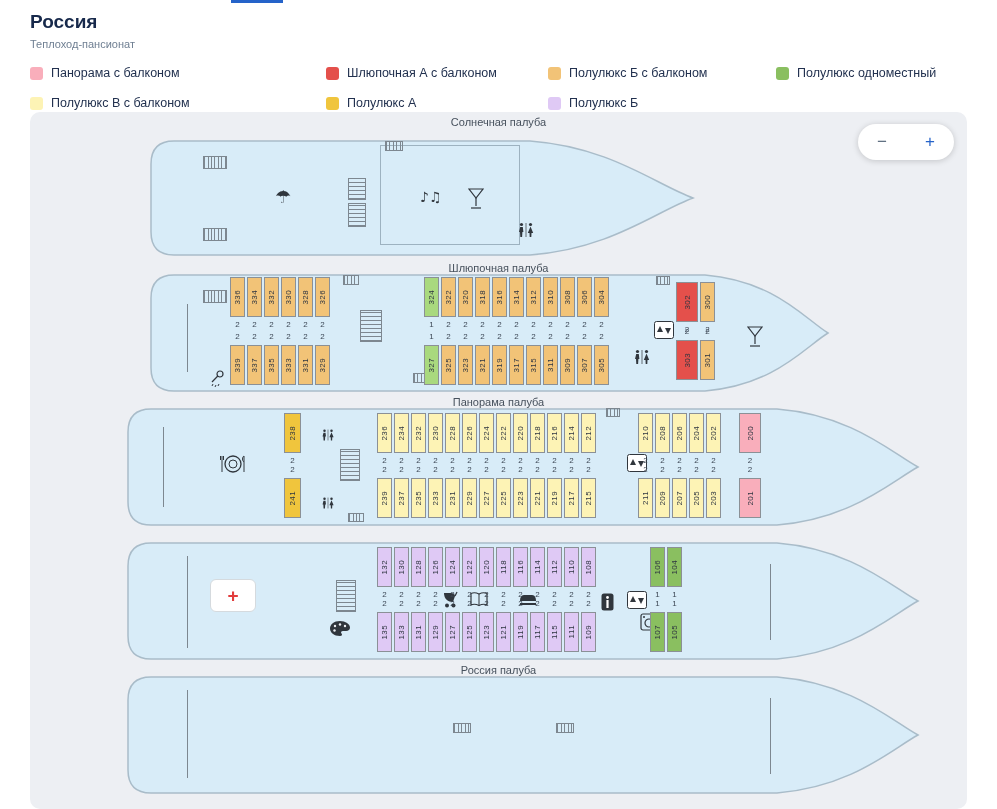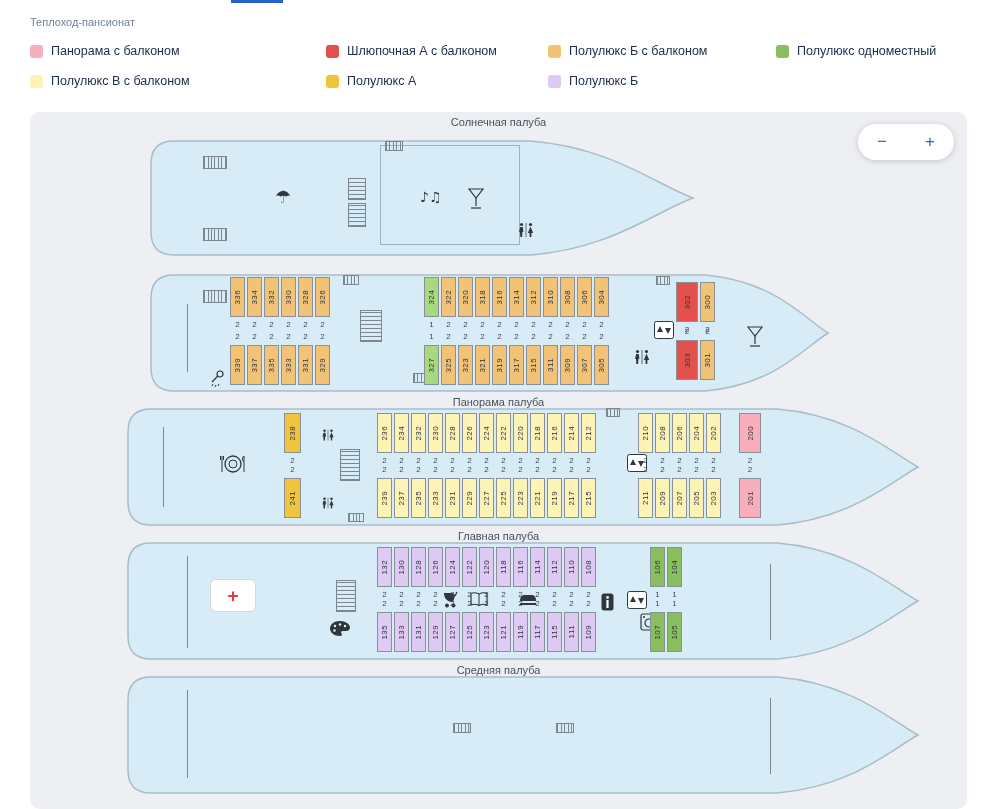--- a/index.html
+++ b/index.html
@@ -34,20 +34,21 @@
   .zoom .plus{color:#2563c9}
   .medical{position:absolute;background:#fff;border:1px solid #d5dade;border-radius:6px;display:flex;
            align-items:center;justify-content:center;color:#e23d3d;font-size:19px;font-weight:bold}
 </style>
 </head>
 <body>
 
 <div class="tab-line"></div>
 
 <div class="header">
+  <div class="title">Россия</div>
   <div class="subtitle">Теплоход-пансионат</div>
 </div>
 
 <div class="legend">
   <div class="legend-item">
       <span class="swatch" style="background: rgb(249, 174, 187);"></span>
       <span class="legend-label">Панорама с балконом</span>
     </div>
   <div class="legend-item">
       <span class="swatch" style="background: rgb(228, 80, 75);"></span>
@@ -104,20 +105,21 @@
   <div class="icon" style="left:487px;top:110px">
     <svg width="18" height="16" viewBox="0 0 18 16">
         <circle cx="4.5" cy="2.5" r="1.6" fill="#30363d"></circle>
         <path d="M3.2 5 h2.6 l.6 5 h-1 l-.3 5 h-1.8 l-.3 -5 h-1 z" fill="#30363d"></path>
         <line x1="9" y1="1" x2="9" y2="15" stroke="#30363d" stroke-width=".7"></line>
         <circle cx="13.5" cy="2.5" r="1.6" fill="#30363d"></circle>
         <path d="M13.5 4.5 L10.8 11 h1.7 l.2 4 h1.6 l.2 -4 h1.7 z" fill="#30363d"></path>
       </svg>
   </div>
 
+  <div class="deck-title" style="top:150px">Шлюпочная палуба</div>
   <svg class="hull" style="left:120px;top:162px" width="680" height="118">
     <path d="M 24 1 L 555 1 C 625 7 655 45 678 59 C 655 73 625 111 555 117 L 24 117 Q 1 117 1 94 L 1 24 Q 1 1 24 1 Z"></path>
   </svg>
   <div class="hatch" style="left:173px;top:178px;width:24px;height:13px"></div>
   <div class="vline" style="left:157px;top:192px;height:68px"></div>
   <div class="hatch" style="left:313px;top:163px;width:16px;height:10px"></div>
   <div class="stairs" style="left:330px;top:198px;width:22px;height:32px"></div>
   <div class="hatch" style="left:383px;top:261px;width:16px;height:10px"></div>
   <div class="hatch" style="left:626px;top:164px;width:14px;height:9px"></div>
   <div class="icon" style="left:603px;top:237px">
@@ -187,21 +189,20 @@
   <div class="hatch" style="left:318px;top:401px;width:16px;height:9px"></div>
   <div class="hatch" style="left:576px;top:296px;width:14px;height:9px"></div>
   <div class="icon" style="left:597px;top:342px">
     <svg width="20" height="18" viewBox="0 0 20 18">
         <rect x=".5" y=".5" width="19" height="17" rx="2" fill="#fff" stroke="#30363d"></rect>
         <path d="M3 11 L6 5 L9 11 Z" fill="#30363d"></path>
         <path d="M11 7 L14 13 L17 7 Z" fill="#30363d"></path>
       </svg>
   </div>
 
-  <div class="deck-title" style="top:418px">Главная палуба</div>
   <svg class="hull" style="left:97px;top:430px" width="793" height="118">
     <path d="M 24 1 L 650 1 C 725 7 765 45 791 59 C 765 73 725 111 650 117 L 24 117 Q 1 117 1 94 L 1 24 Q 1 1 24 1 Z"></path>
   </svg>
   <div class="vline" style="left:157px;top:444px;height:92px"></div>
   <div class="vline" style="left:740px;top:452px;height:76px"></div>
   <div class="medical" style="left:180px;top:467px;width:46px;height:33px">+</div>
   <div class="stairs" style="left:306px;top:468px;width:20px;height:32px"></div>
   <div class="icon" style="left:299px;top:508px">
     <svg width="22" height="17" viewBox="0 0 22 17">
         <path d="M11 1 C5 1 1 4.5 1 8.5 C1 12.5 5 16 11 16 c2 0 2.5 -1.5 1.5 -2.5 c-1 -1 -.5 -2.5 1.5 -2.5 h3 c2.5 0 4 -1.5 4 -3.5 C21 4 16.5 1 11 1 Z" fill="#30363d"></path>
@@ -246,21 +247,21 @@
       </svg>
   </div>
   <div class="icon" style="left:610px;top:501px">
     <svg width="18" height="18" viewBox="0 0 18 18">
         <rect x="1" y="1" width="16" height="16" rx="2" fill="none" stroke="#30363d" stroke-width="1.2"></rect>
         <circle cx="9" cy="10" r="4" fill="none" stroke="#30363d" stroke-width="1.2"></circle>
         <circle cx="4" cy="4" r="1" fill="#30363d"></circle>
       </svg>
   </div>
 
-  <div class="deck-title" style="top:552px">Средняя палуба</div>
+  <div class="deck-title" style="top:552px">Россия палуба</div>
   <svg class="hull" style="left:97px;top:564px" width="793" height="118">
     <path d="M 24 1 L 650 1 C 725 7 765 45 791 59 C 765 73 725 111 650 117 L 24 117 Q 1 117 1 94 L 1 24 Q 1 1 24 1 Z"></path>
   </svg>
   <div class="vline" style="left:157px;top:578px;height:88px"></div>
   <div class="vline" style="left:740px;top:586px;height:76px"></div>
   <div class="hatch" style="left:423px;top:611px;width:18px;height:10px"></div>
   <div class="hatch" style="left:526px;top:611px;width:18px;height:10px"></div>
 
 <div class="cabin" style="left: 200px; top: 165px; width: 15px; background: rgb(242, 195, 119);">
       <span class="cnum">336</span>

